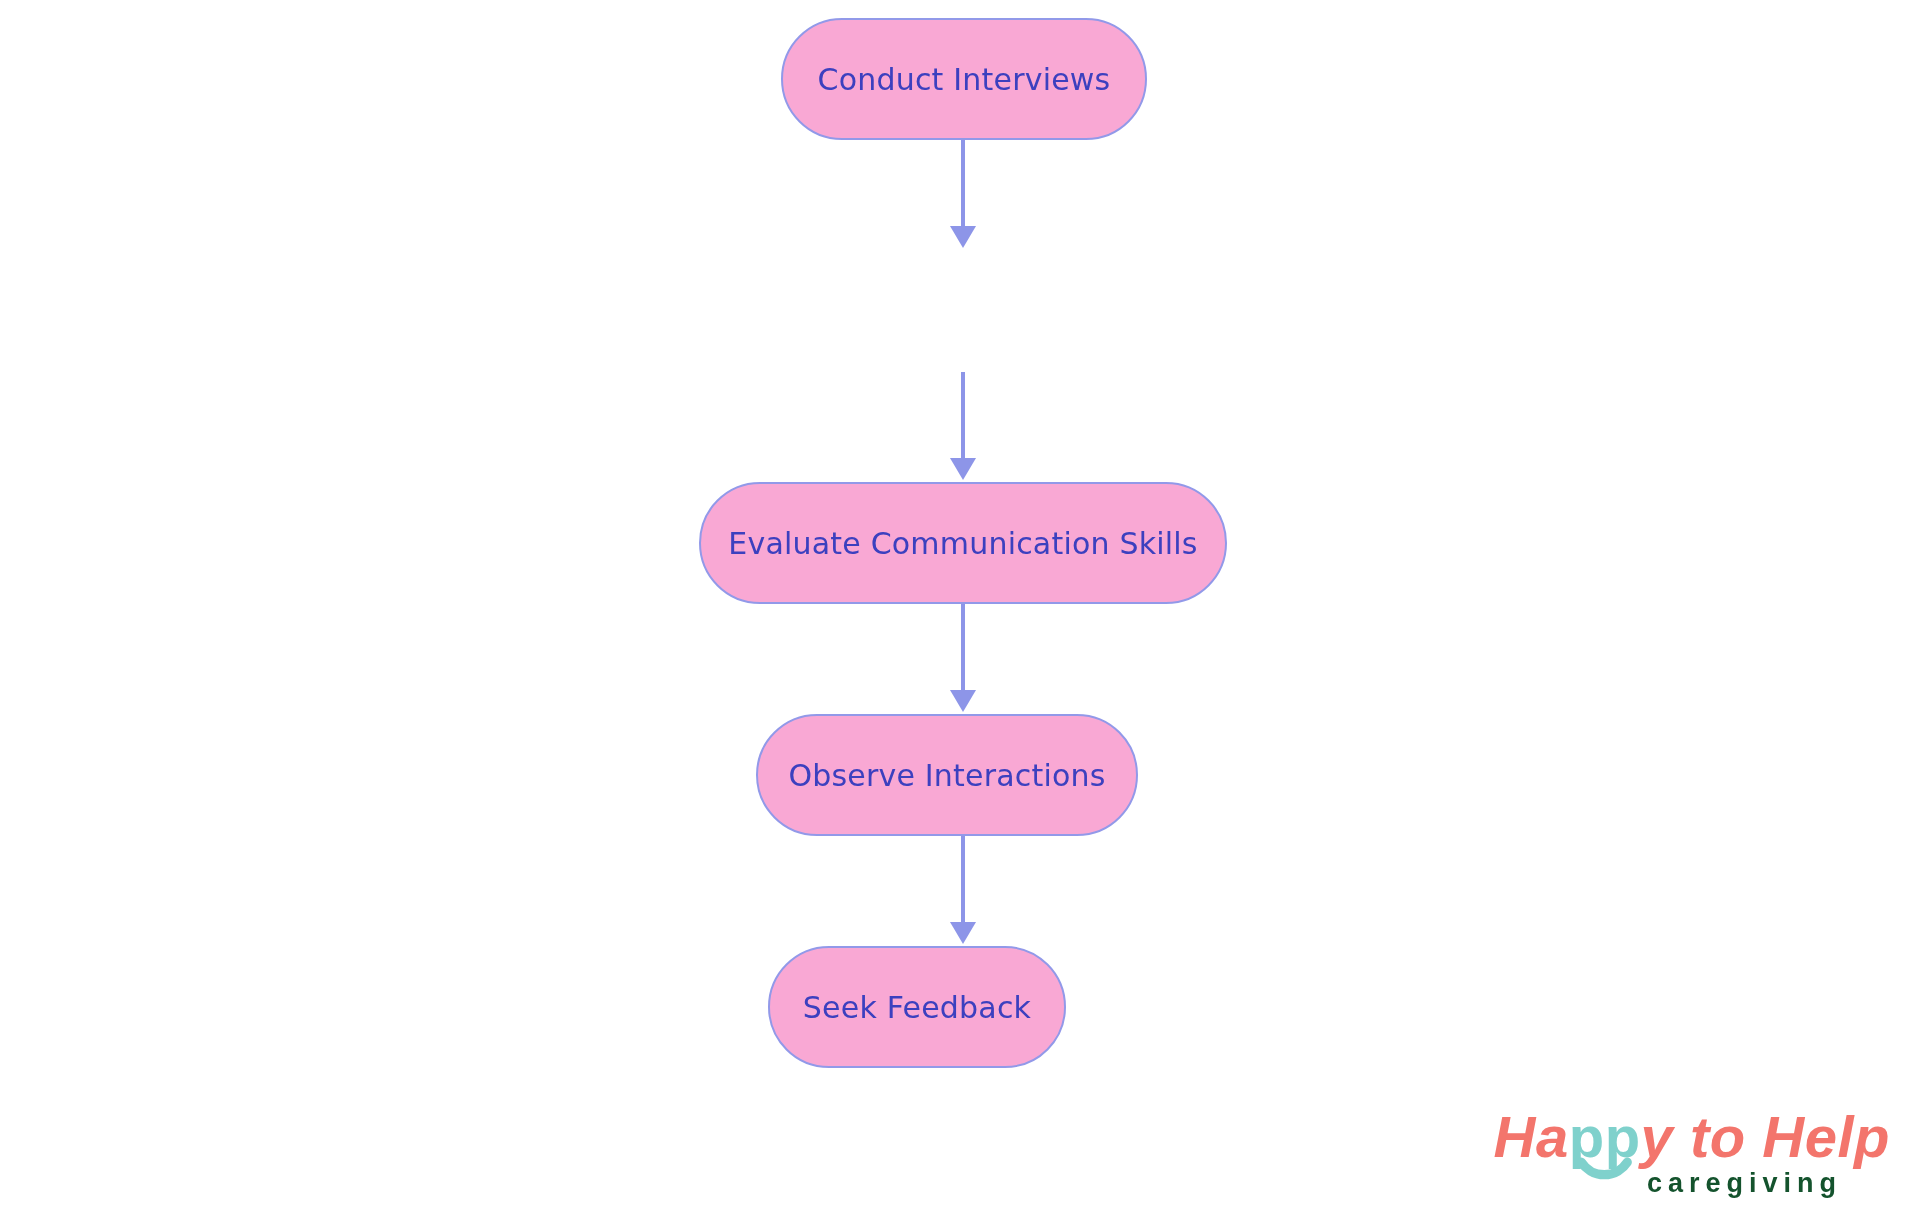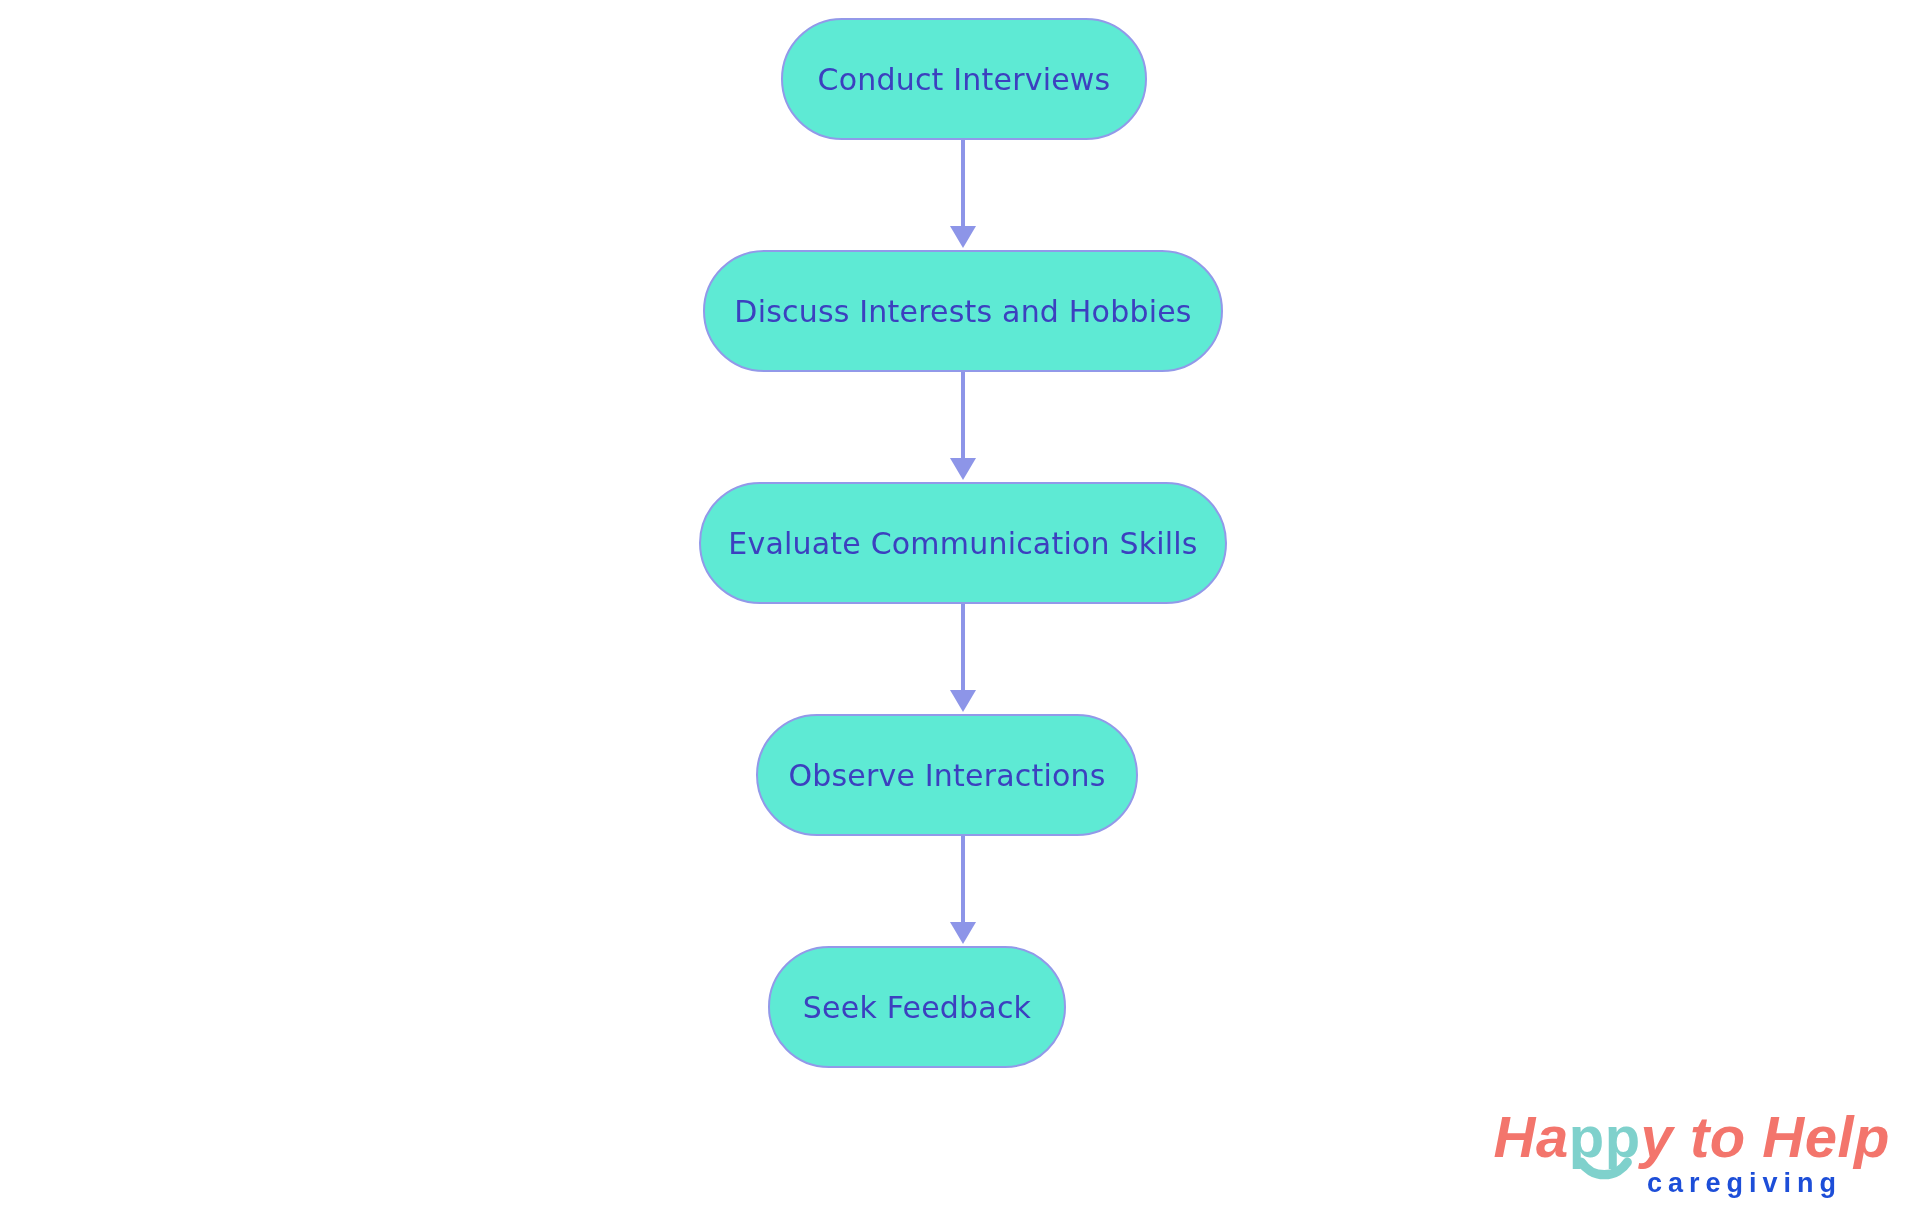--- a/index.html
+++ b/index.html
@@ -5,21 +5,21 @@
   * { margin: 0; padding: 0; box-sizing: border-box; }
   html, body { width: 1920px; height: 1215px; background: #ffffff; overflow: hidden; }
   body { font-family: "Liberation Sans", sans-serif; position: relative; }
 
   .canvas { position: absolute; inset: 0; }
 
   
   .flow-node {
     position: absolute;
     height: 122px;
-    background: #5eead4;
+    background: #f9a8d4;
     border: 2px solid #9299e9;
     border-radius: 61px;
     display: flex;
     align-items: center;
     justify-content: center;
   }
   .flow-node .node-label {
     font-family: "DejaVu Sans", "Liberation Sans", sans-serif;
     font-size: 30px;
     color: #3c40bf;
@@ -68,41 +68,38 @@
     bottom: -24px;
     width: 76%; height: 30px;
     overflow: visible;
   }
   .logo-tagline {
     margin-top: 4px;
     padding-right: 48px;
     font-size: 27px;
     font-weight: bold;
     letter-spacing: 6px;
-    color: #1d4ed8;
+    color: #14532d;
     line-height: 1.0;
   }
 </style>
 </head>
 <body>
 
 <div class="canvas">
 
   <div class="flow-node" id="node-0">
     <span class="node-label">Conduct Interviews</span>
   </div>
 
   <div class="flow-arrow" id="arrow-0">
     <div class="arrow-shaft"></div>
     <div class="arrow-head"></div>
   </div>
 
-  <div class="flow-node" id="node-1">
-    <span class="node-label">Discuss Interests and Hobbies</span>
-  </div>
 
   <div class="flow-arrow" id="arrow-1">
     <div class="arrow-shaft"></div>
     <div class="arrow-head"></div>
   </div>
 
   <div class="flow-node" id="node-2">
     <span class="node-label">Evaluate Communication Skills</span>
   </div>
 

